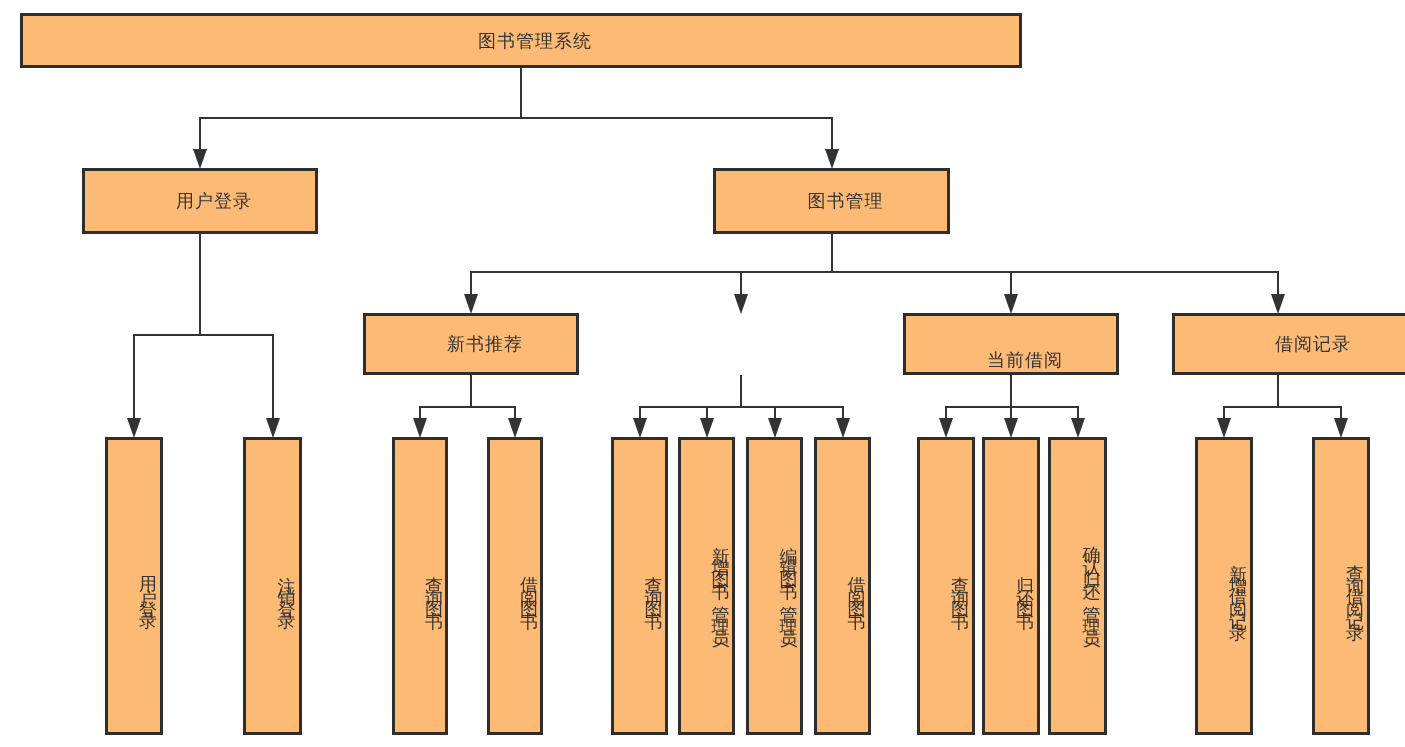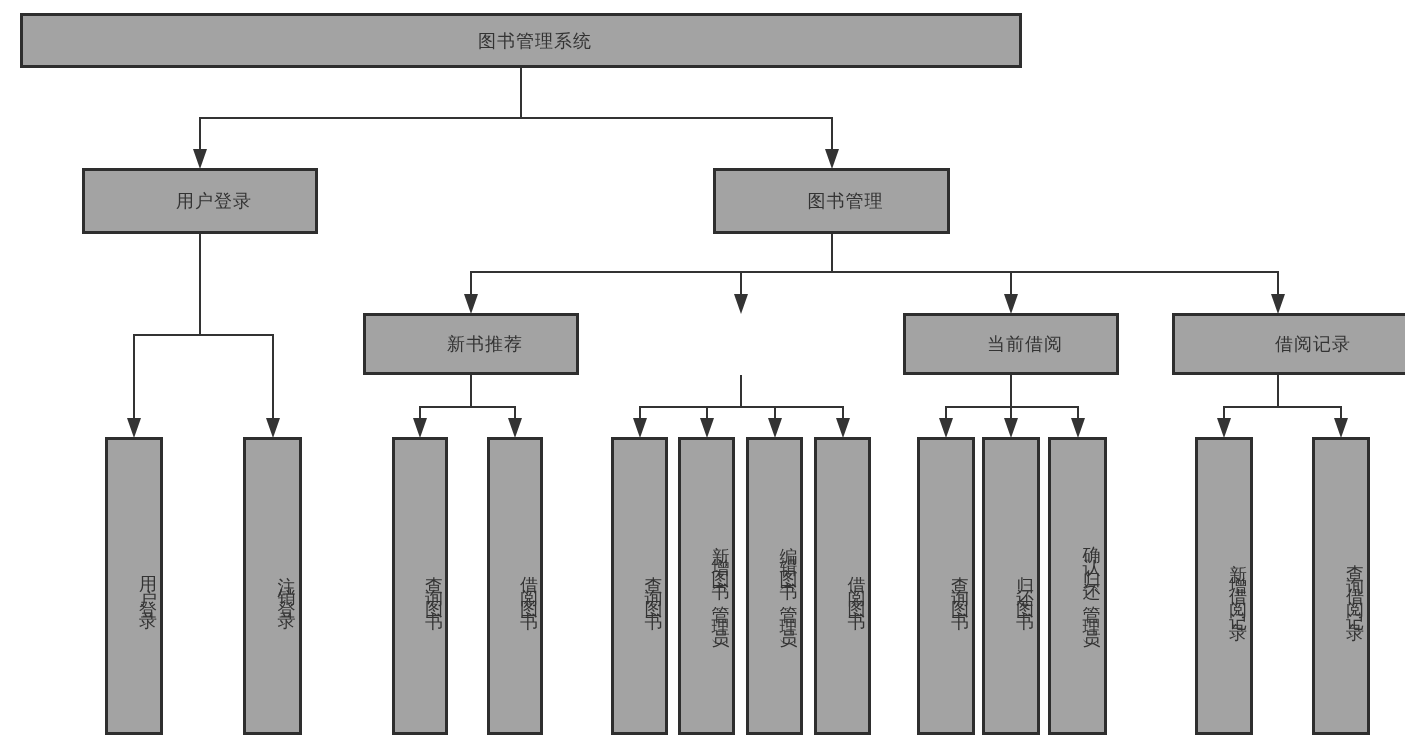--- a/index.html
+++ b/index.html
@@ -8,21 +8,21 @@
     width: 1405px;
     height: 747px;
     background: var(--bg, #ffffff);
     font-family: "Liberation Sans", sans-serif;
     overflow: hidden;
   }
   .node {
     position: absolute;
     box-sizing: border-box;
     border: 3px solid var(--border, #2e2e2e);
-    background: #a3a3a3;
+    background: #fdba74;
     display: flex;
     align-items: center;
     justify-content: center;
     z-index: 2;
     padding-left: 28px;
   }
   .node .label {
     color: var(--text, #333333);
     font-size: 18px;
     letter-spacing: 1px;
@@ -70,21 +70,21 @@
     </div>
     <div class="node" style="left: 82px; top: 168px; width: 236px; height: 66px;">
       <span class="label">用户登录</span>
     </div>
     <div class="node" style="left: 363px; top: 313px; width: 216px; height: 62px;">
       <span class="label">新书推荐</span>
     </div>
     <div class="node" style="left: 713px; top: 168px; width: 237px; height: 66px;">
       <span class="label">图书管理</span>
     </div>
-    <div class="node" style="left: 903px; top: 313px; width: 216px; height: 62px;">
+    <div class="node" style="left: 903px; top: 313px; width: 216px; height: 62px; align-items: flex-end;">
       <span class="label">当前借阅</span>
     </div>
     <div class="node" style="left: 1172px; top: 313px; width: 254px; height: 62px;">
       <span class="label">借阅记录</span>
     </div>
     <div class="node v" style="left: 105px; top: 437px; width: 58px; height: 298px;">
       <span class="label">用户登录</span>
     </div>
     <div class="node v" style="left: 243px; top: 437px; width: 59px; height: 298px;">
       <span class="label">注销登录</span>

